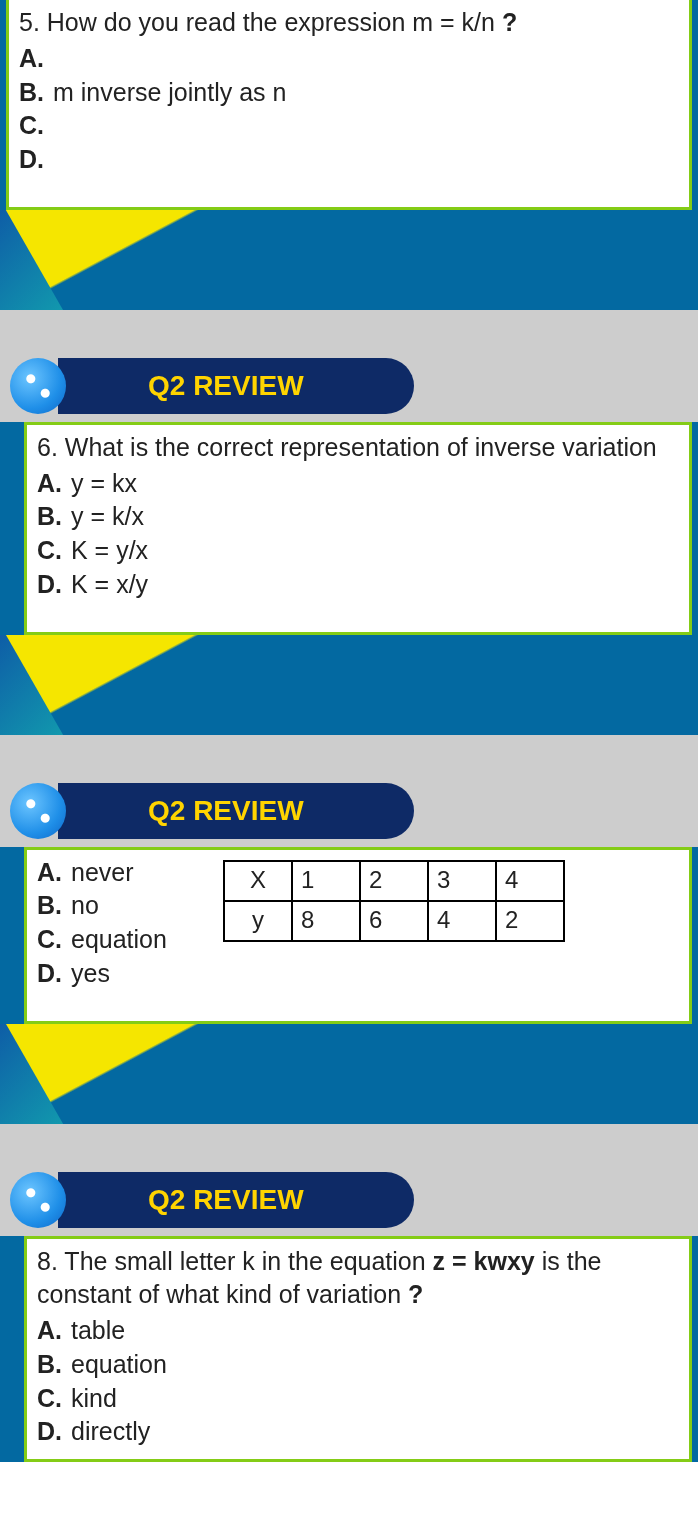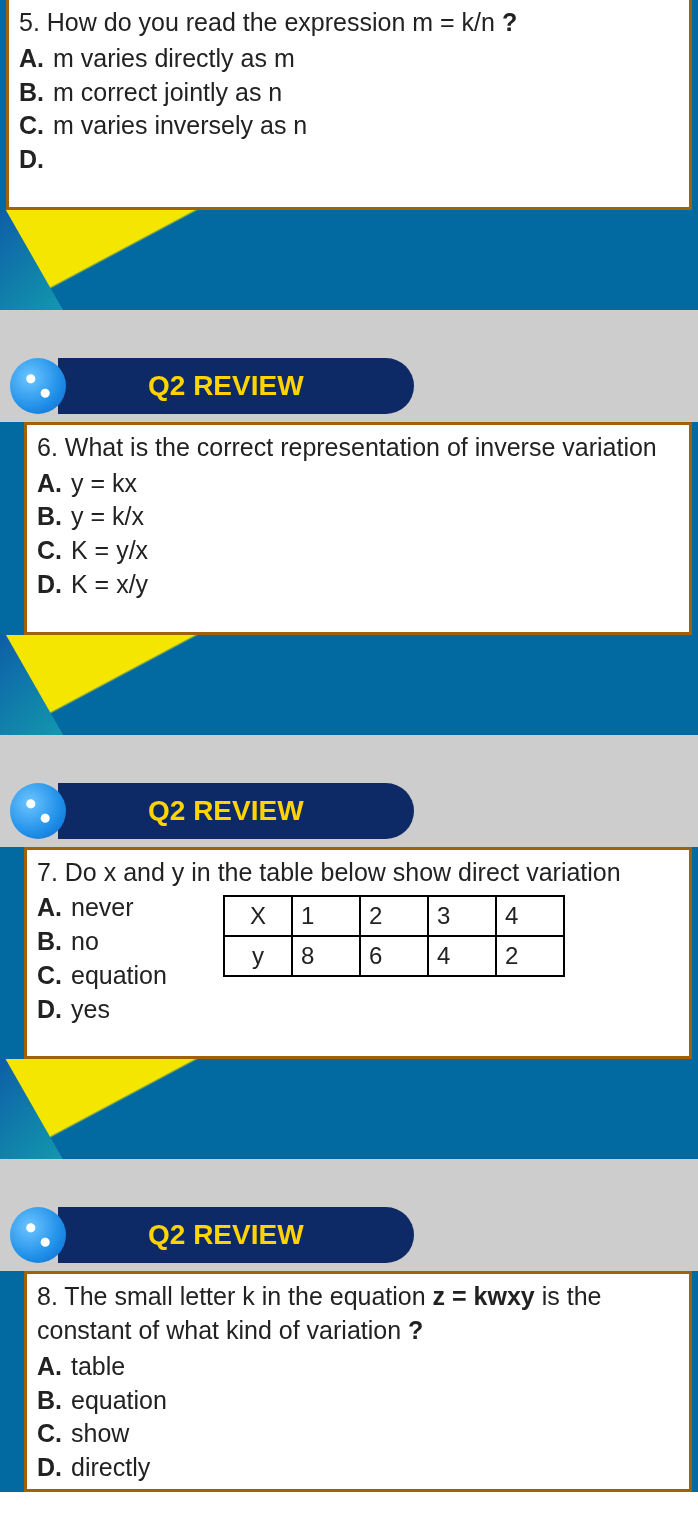--- a/index.html
+++ b/index.html
@@ -43,21 +43,21 @@
     font-weight: bold;
     font-size: 28px;
     height: 56px;
     line-height: 56px;
     padding: 0 110px 0 90px;
     margin-left: -8px;
     border-radius: 0 40px 40px 0;
   }
 
   .question-box {
-    border: 3px solid #a16207;
+    border: 3px solid #84cc16;
     margin: 0 6px 0 24px;
     padding: 6px 10px 30px 10px;
     font-size: 25px;
     color: #222;
     line-height: 1.35;
     position: relative;
     background: #fff;
   }
   .first .question-box { margin-left: 6px; border-top: none; }
 
@@ -111,29 +111,27 @@
 <body>
 
 <div class="slide first">
   <div class="question-box">
     <div class="q-line">
       <span>5.</span>
       <span>How do you read the expression m = k/n  </span><span class="bold">?</span>
     </div>
     <div class="opt-row">
         <span class="opt-letter">A.</span>
-        <span>m varies directly as m</span>
       </div>
     <div class="opt-row">
         <span class="opt-letter">B.</span>
-        <span>m correct jointly as n</span>
+        <span>m inverse jointly as n</span>
       </div>
     <div class="opt-row">
         <span class="opt-letter">C.</span>
-        <span>m varies inversely as n</span>
       </div>
     <div class="opt-row">
         <span class="opt-letter">D.</span>
       </div>
   </div>
   <div class="deco"></div>
 </div>
 
 <div class="bottom-gap"></div>
 
@@ -168,24 +166,20 @@
 </div>
 
 <div class="bottom-gap"></div>
 
 <div class="slide">
   <div class="header-band">
     <div class="logo-circle"></div>
     <div class="title-pill">Q2 REVIEW</div>
   </div>
   <div class="question-box">
-    <div class="q-line">
-      <span>7.</span>
-      <span>Do x and y in the table below show direct variation</span>
-    </div>
     <div class="q7-flex">
       <div class="q7-opts">
         <div class="opt-row">
             <span class="opt-letter">A.</span>
             <span>never</span>
           </div>
         <div class="opt-row">
             <span class="opt-letter">B.</span>
             <span>no</span>
           </div>
@@ -221,35 +215,35 @@
   <div class="deco"></div>
 </div>
 
 <div class="bottom-gap"></div>
 
 <div class="slide">
   <div class="header-band">
     <div class="logo-circle"></div>
     <div class="title-pill">Q2 REVIEW</div>
   </div>
-  <div class="question-box" style="padding-bottom:4px;">
+  <div class="question-box" style="padding-bottom:10px;">
     <div class="q-line">
       <span>8.</span>
       <span>The small letter k in the equation </span><span class="bold">z = kwxy</span><span> is the constant of what kind of variation  </span><span class="bold">?</span>
     </div>
     <div class="opt-row">
         <span class="opt-letter">A.</span>
         <span>table</span>
       </div>
     <div class="opt-row">
         <span class="opt-letter">B.</span>
         <span>equation</span>
       </div>
     <div class="opt-row">
         <span class="opt-letter">C.</span>
-        <span> show</span>
+        <span> kind</span>
       </div>
     <div class="opt-row">
         <span class="opt-letter">D.</span>
         <span>directly</span>
       </div>
   </div>
 </div>
 
 </body></html>

